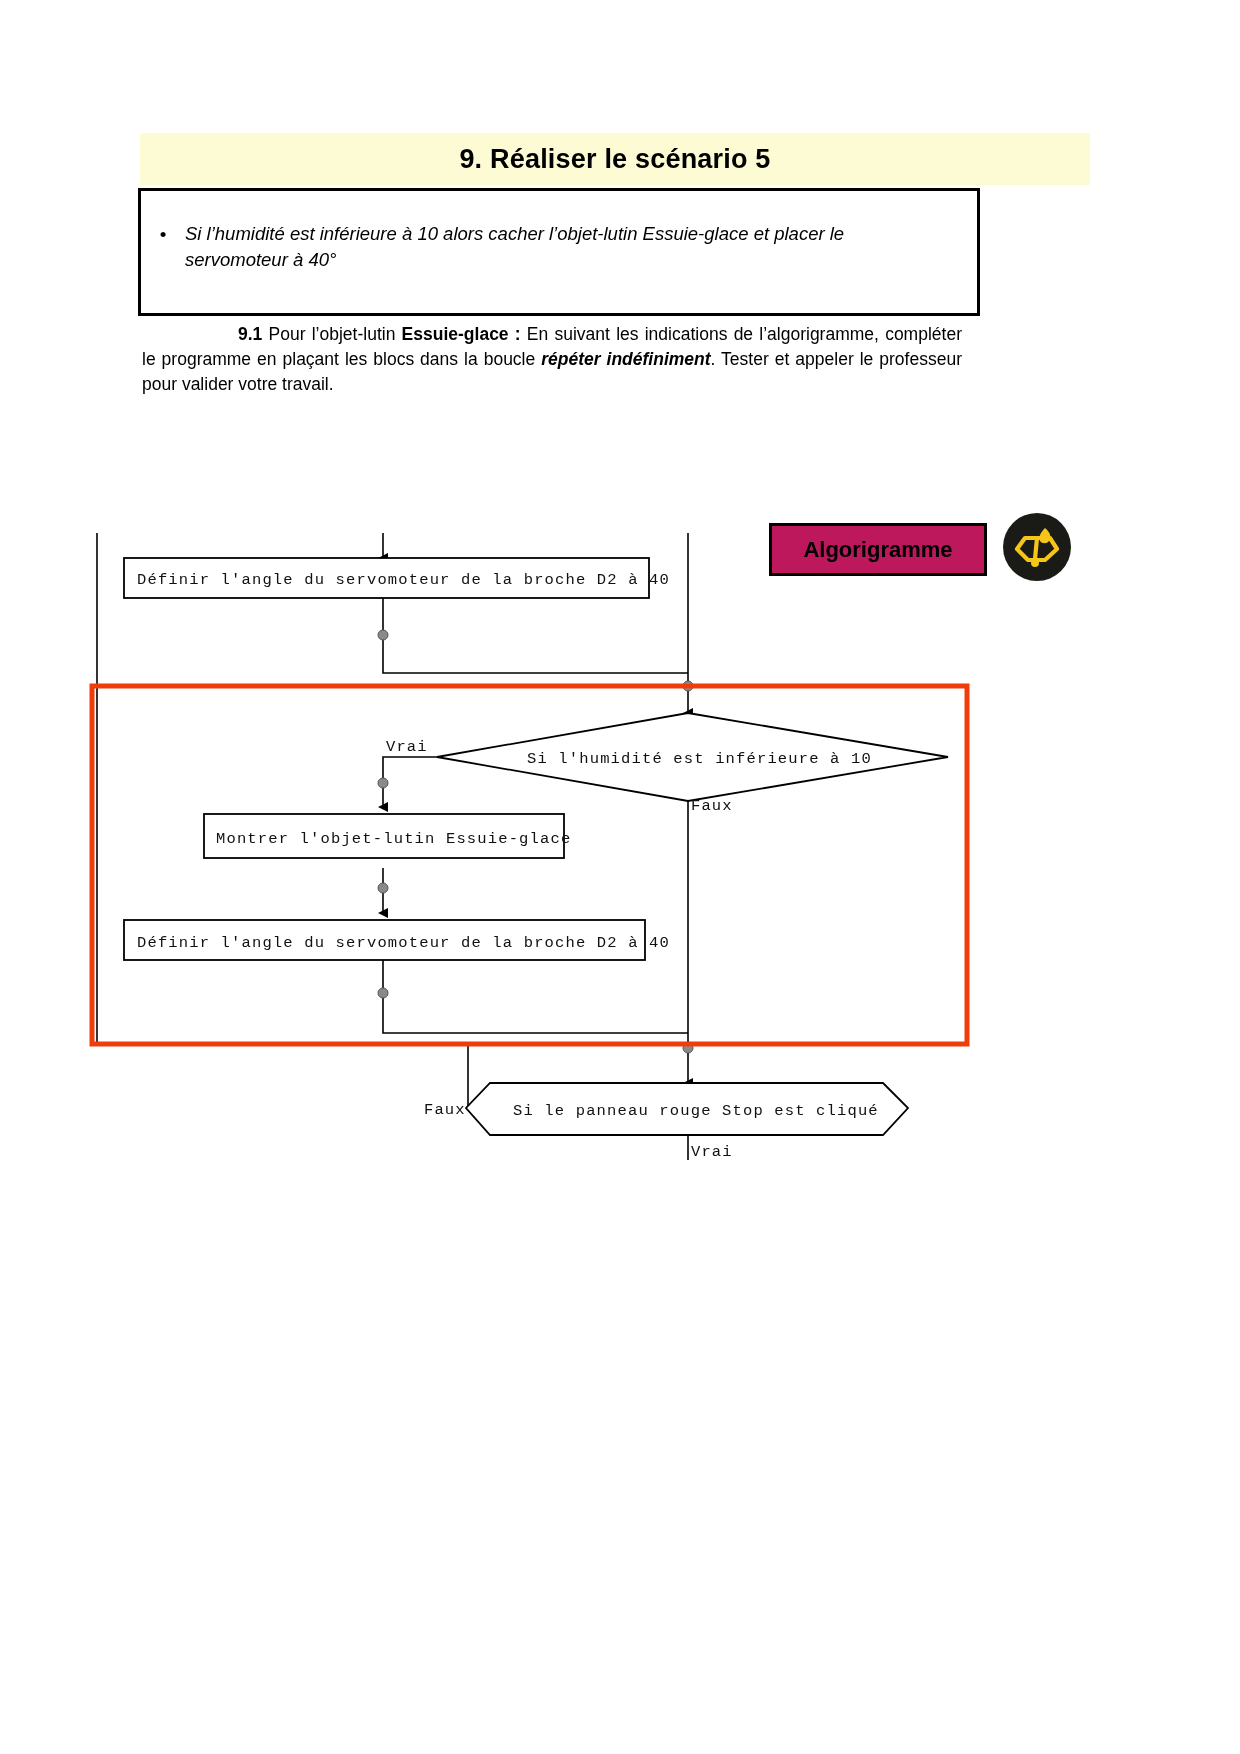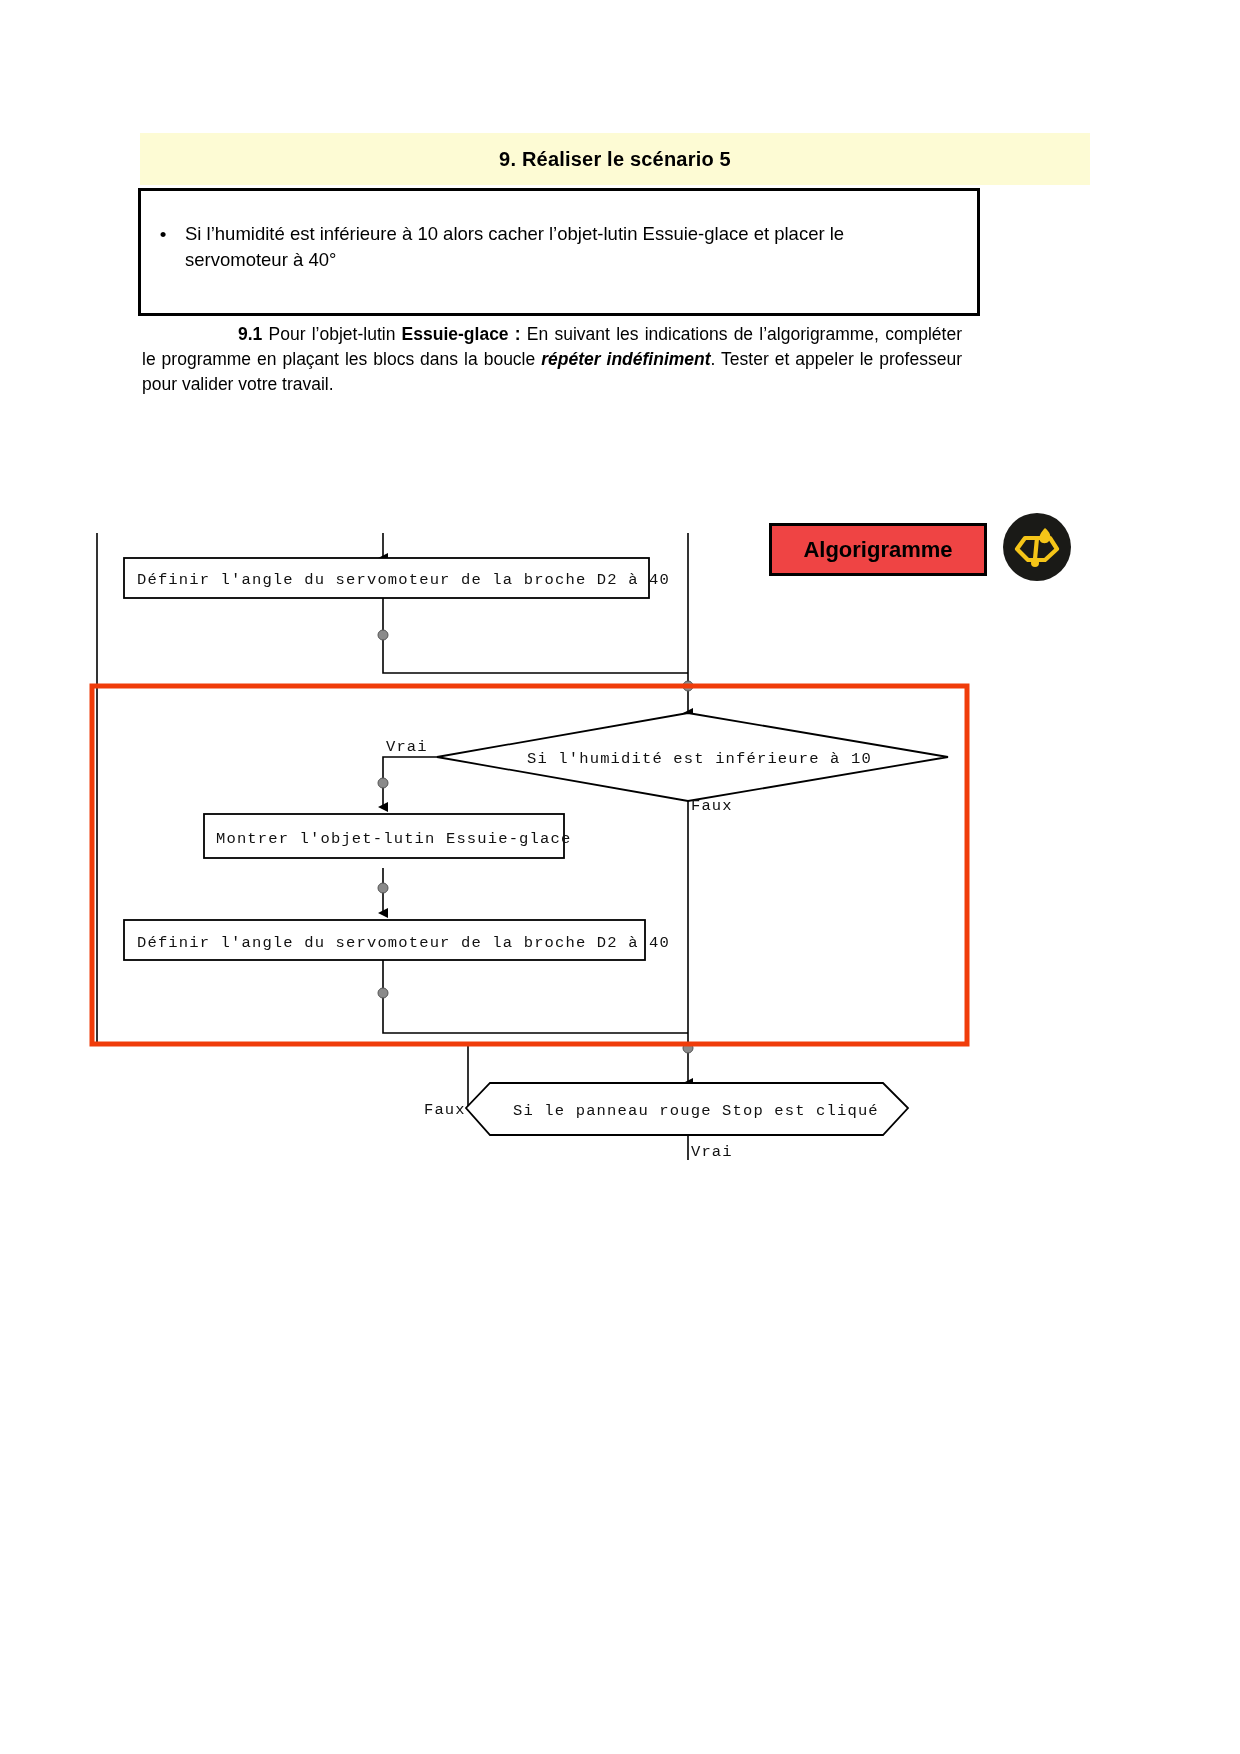--- a/index.html
+++ b/index.html
@@ -8,54 +8,54 @@
     font-family:"Liberation Sans",sans-serif;color:#000;
   }
   .page{position:absolute;inset:0;}
 
   
   #title-banner{
     position:absolute;left:140px;top:133px;width:950px;height:52px;
     background:#fdfbd4;display:flex;align-items:center;justify-content:center;
   }
   #title-banner .t{
-    font-size:20px;font-weight:bold;letter-spacing:.2px;
+    font-size:27px;font-weight:bold;letter-spacing:.2px;
   }
 
   
   #bullet-box{
     position:absolute;left:138px;top:188px;width:836px;height:122px;
     border:3px solid #000;background:#fff;
   }
   #bullet-box .row{
     position:absolute;left:0;top:30px;width:100%;
     display:flex;align-items:flex-start;
   }
   #bullet-box .dot{
     width:44px;text-align:center;font-size:19px;line-height:22px;padding-top:3px;
   }
   #bullet-box .bt{
-    font-size:18.5px;line-height:26px;width:760px;
+    font-style:italic;font-size:18.5px;line-height:26px;width:760px;
   }
 
   
   #instructions{
     position:absolute;left:142px;top:322px;width:820px;
     font-size:17.5px;line-height:25px;text-align:justify;
   }
   #instructions .indent{display:inline-block;width:96px;}
 
   
   #flowchart{position:absolute;left:0;top:470px;width:1192px;height:740px;}
   #flowchart svg{display:block;}
 
   
   #algo-badge{
     position:absolute;left:769px;top:523px;width:212px;height:47px;
-    border:3px solid #000;background:#ef4444;
+    border:3px solid #000;background:#be185d;
     display:flex;align-items:center;justify-content:center;
   }
   #algo-badge .lbl{font-size:22px;font-weight:bold;}
 
   #wiper-icon{
     position:absolute;left:1001px;top:511px;width:72px;height:72px;
   }
 </style>
 </head>
 <body>

